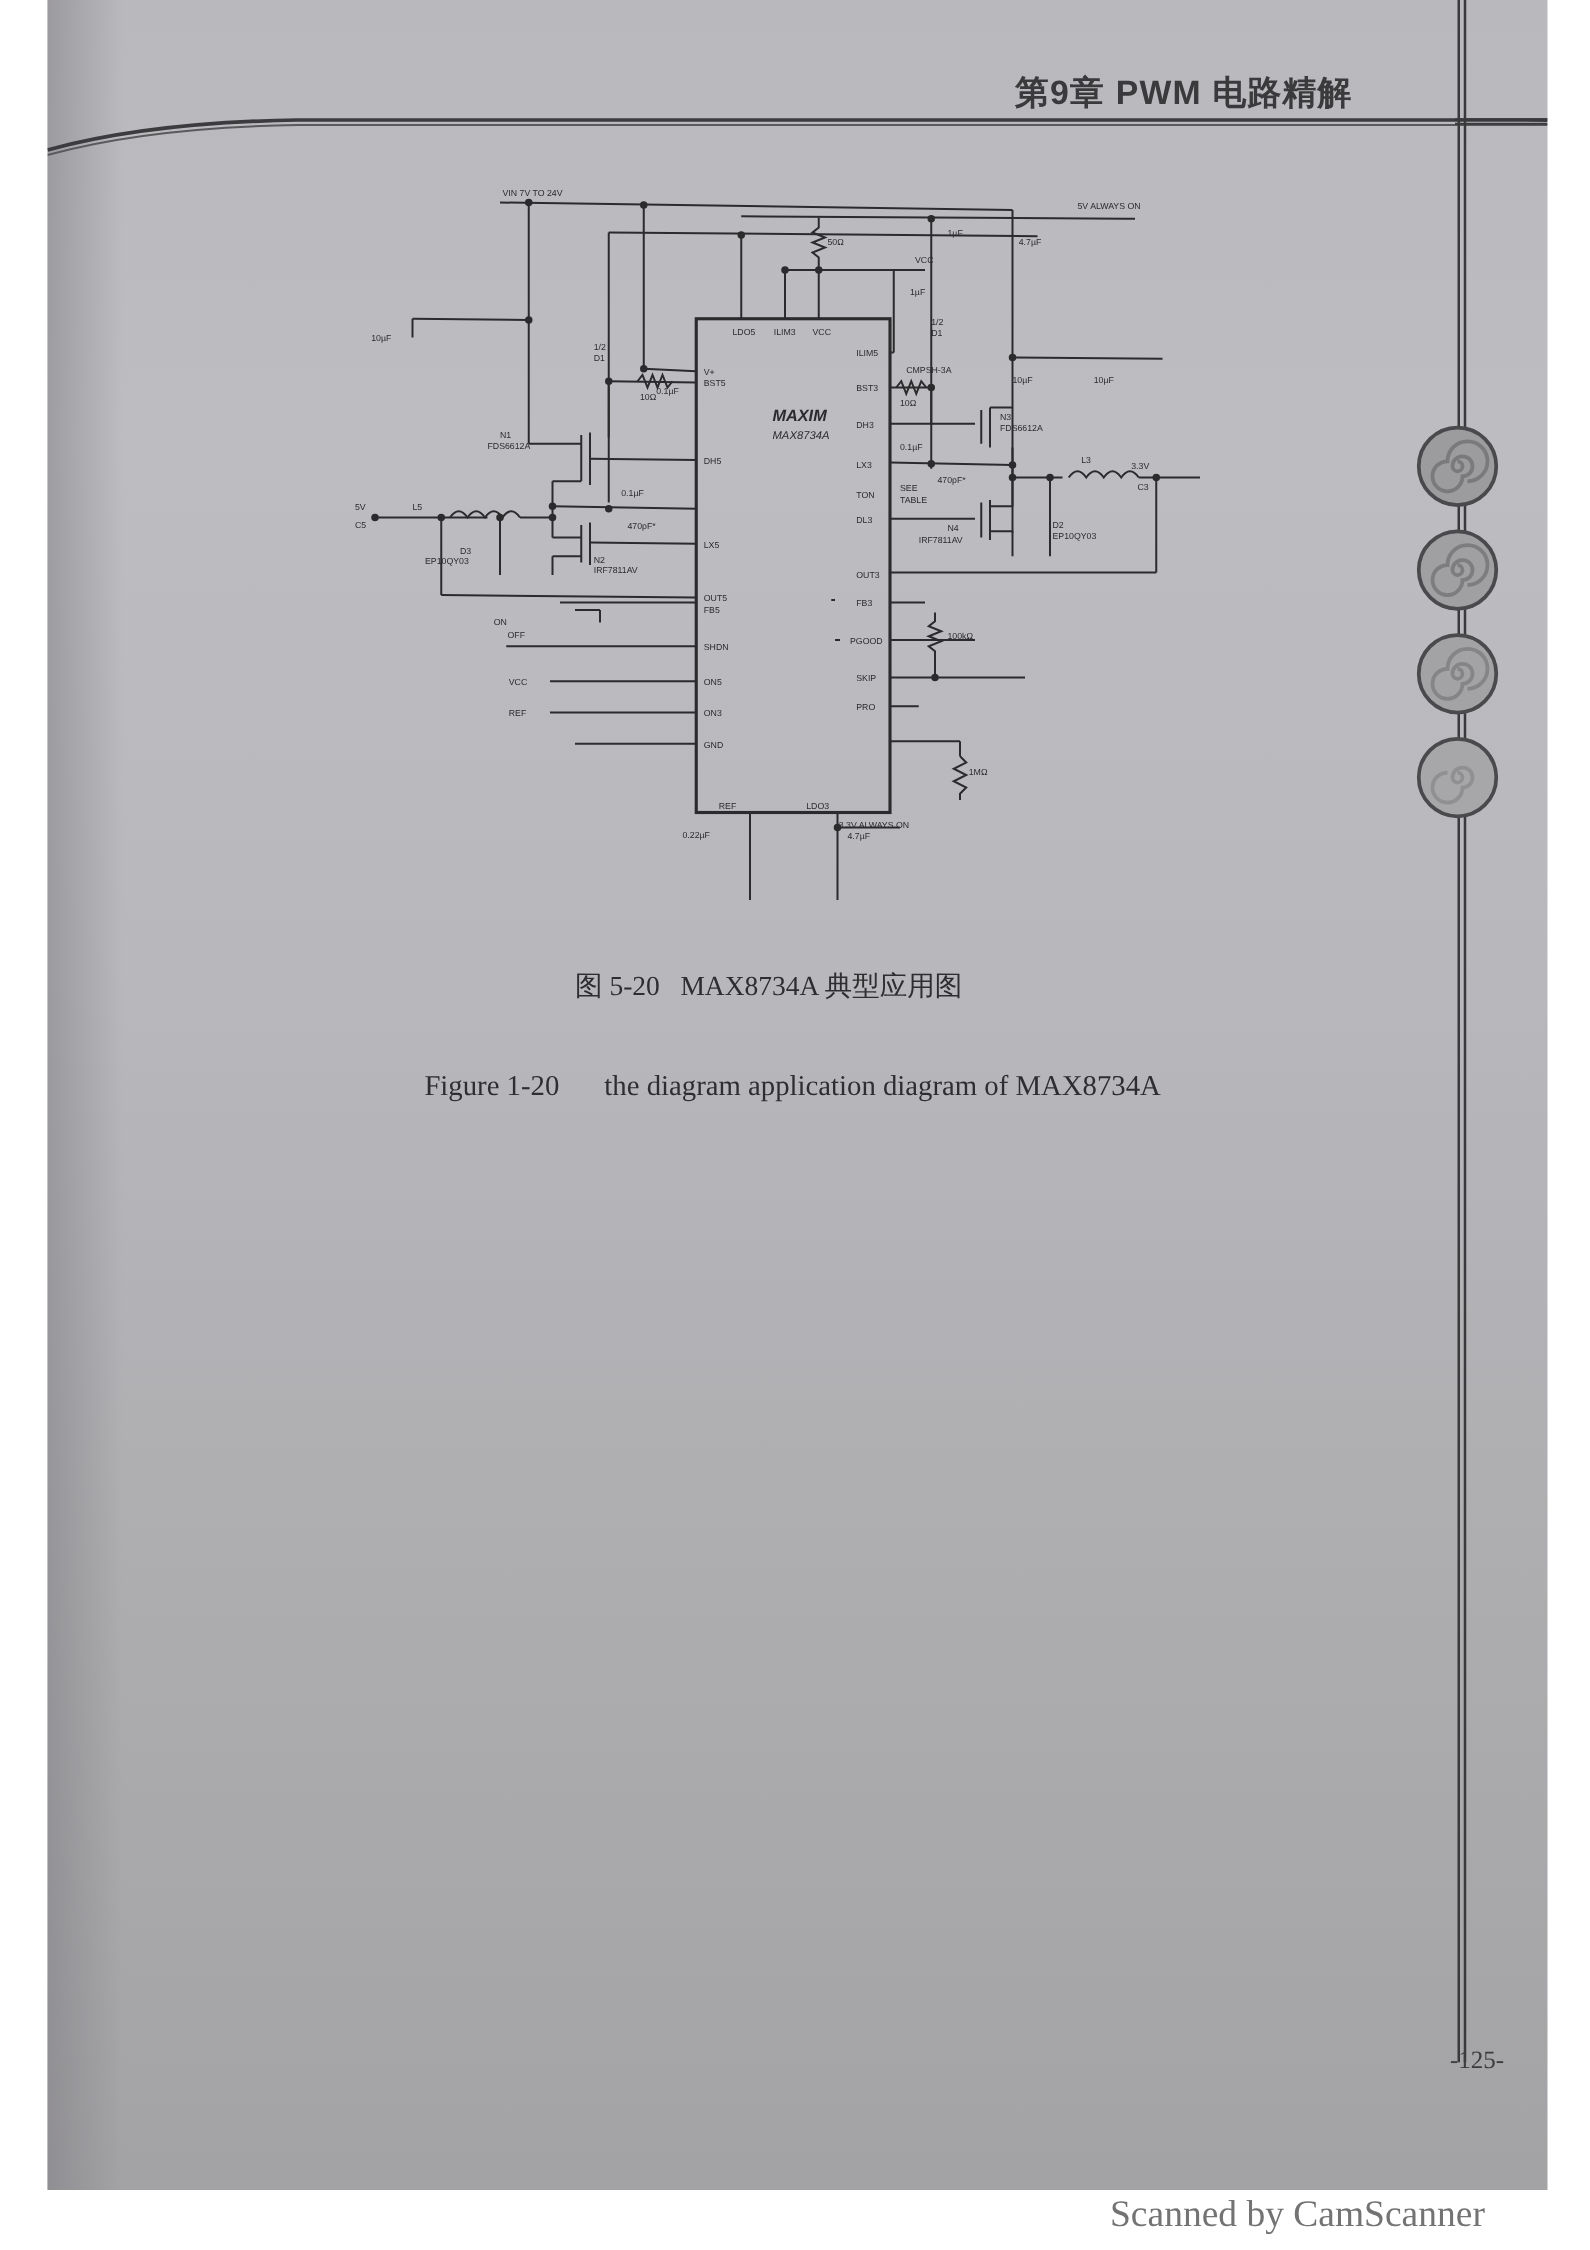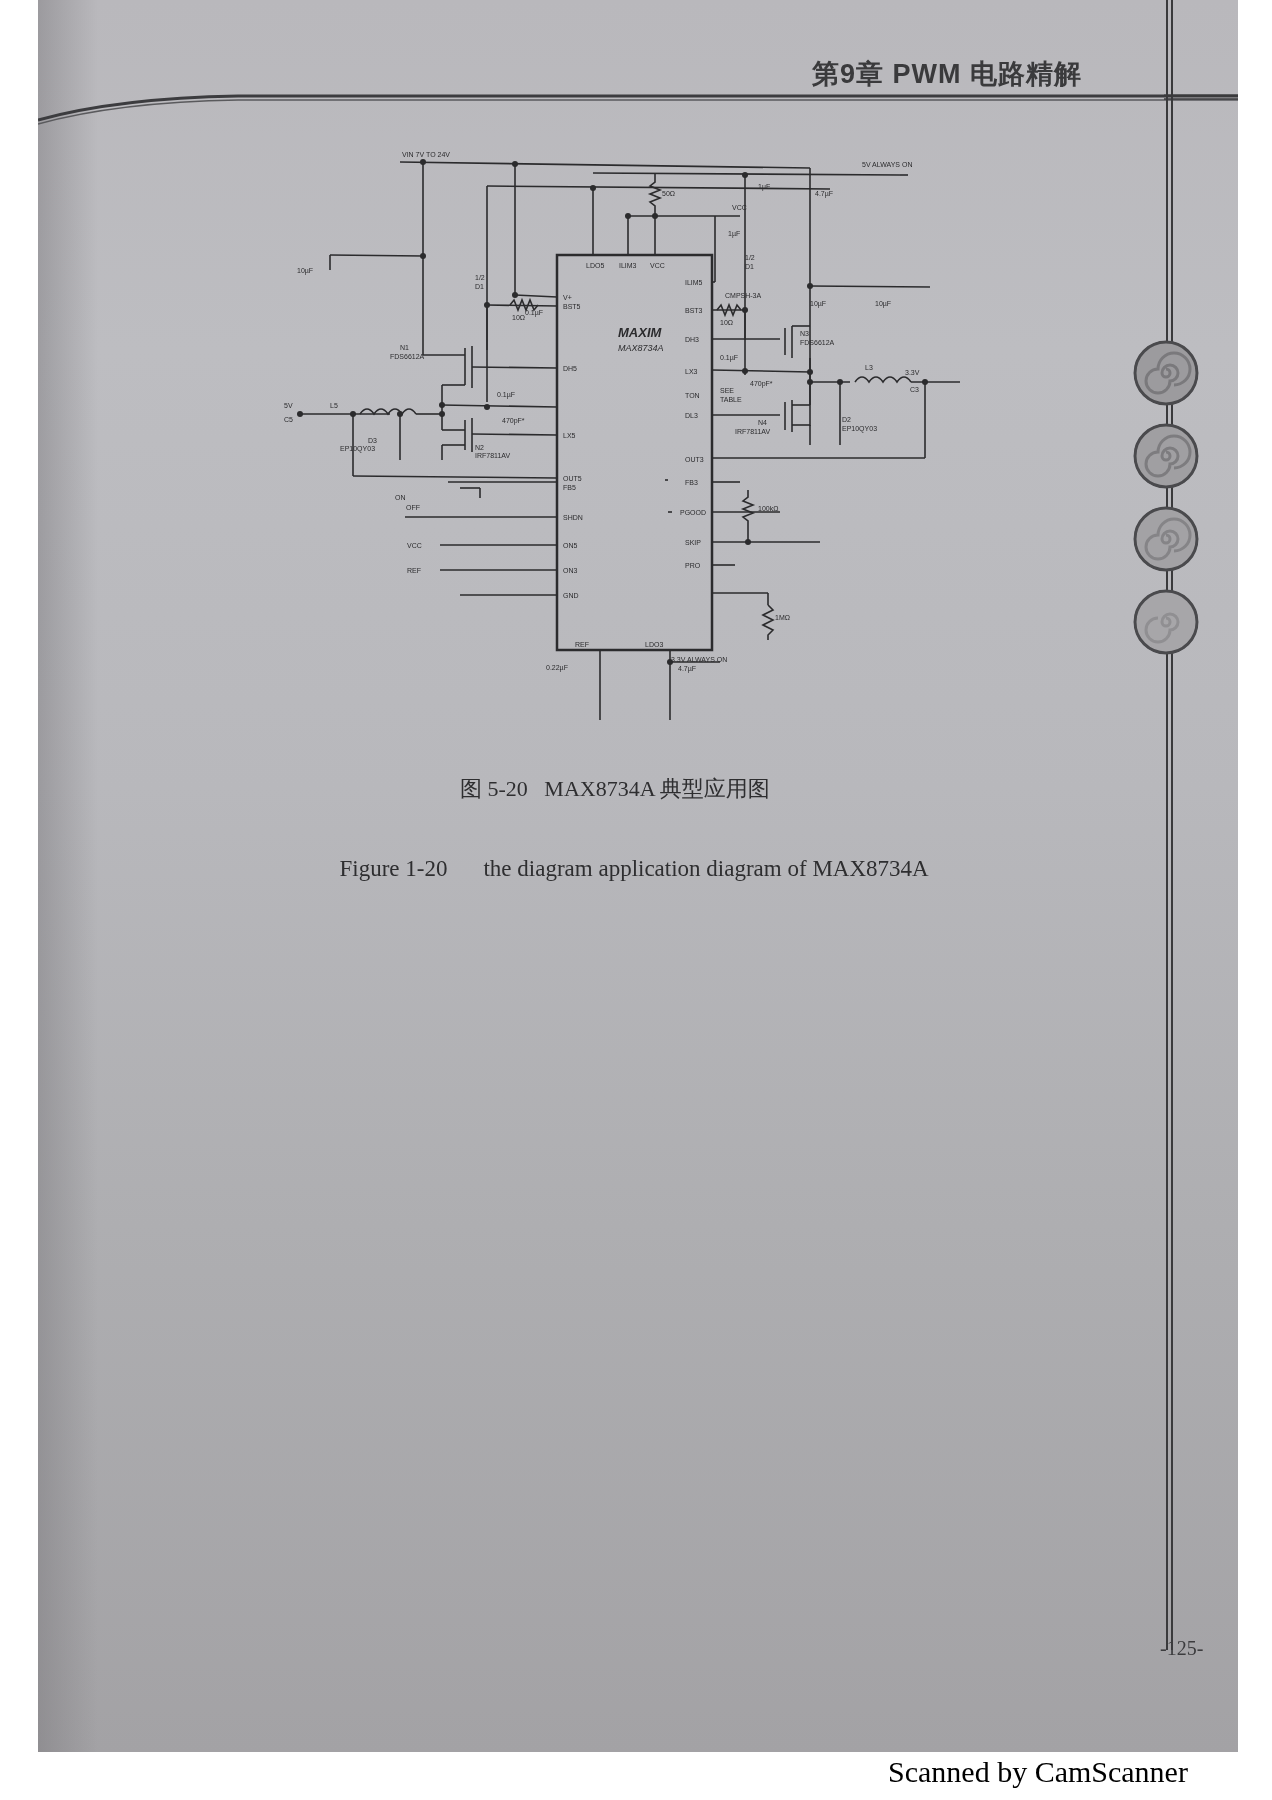--- a/index.html
+++ b/index.html
@@ -9,21 +9,21 @@
     .page-left-shade { position: absolute; left: 38px; top: 0; width: 60px; height: 1752px;
       background: linear-gradient(90deg, rgba(120,118,122,0.45), rgba(120,118,122,0)); }
     .header-title { position: absolute; left: 812px; top: 56px; font-family: Liberation Sans, sans-serif; font-weight: bold; font-size: 27px; color: #3a3a3c; letter-spacing: 1px; }
     .header-rule { position: absolute; left: 38px; top: 82px; width: 1200px; height: 60px; }
     .side-rail { position: absolute; left: 1164px; top: 0; width: 12px; height: 1650px; }
     .page-number { position: absolute; left: 1136px; top: 1637px; font-family: "Liberation Serif", serif; font-size: 20px; color: #3c3c3e; margin-left: 24px; }
     .diagram { position: absolute; left: 280px; top: 140px; width: 700px; height: 630px; }
     .caption-cn { position: absolute; left: 460px; top: 774px; font-family: "Liberation Serif", serif; font-size: 22px; color: #2e2e30; white-space: pre; }
     .caption-en { position: absolute; left: 328px; top: 830px; font-family: "Liberation Serif", serif; font-size: 23px; color: #2e2e30; white-space: pre; }
     .caption-en .gap { display: inline-block; width: 36px; }
-    .watermark { position: absolute; left: 888px; top: 1755px; font-family: "Liberation Serif", serif; font-size: 30px; color: #000000; }
+    .watermark { position: absolute; left: 888px; top: 1755px; font-family: "Liberation Serif", serif; font-size: 30px; color: #737373; }
     .disc { position: absolute; left: 1133px; width: 66px; height: 66px; border-radius: 50%; }
     svg text { font-family: "Liberation Sans", sans-serif; fill: #2b2b2d; }
   </style>
 </head>
 <body>
 
 <div class="page"></div>
 <div class="page-left-shade"></div>
 
 <svg class="header-rule" viewBox="0 0 1200 60">

